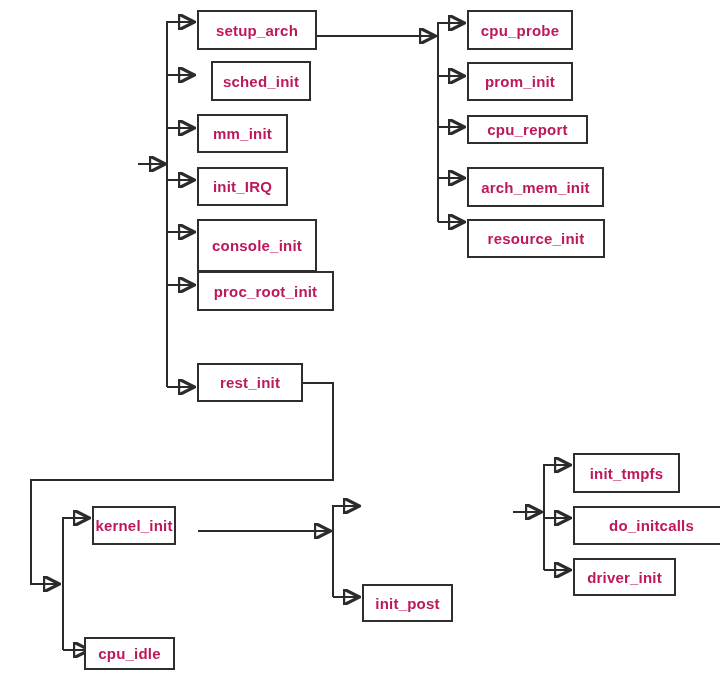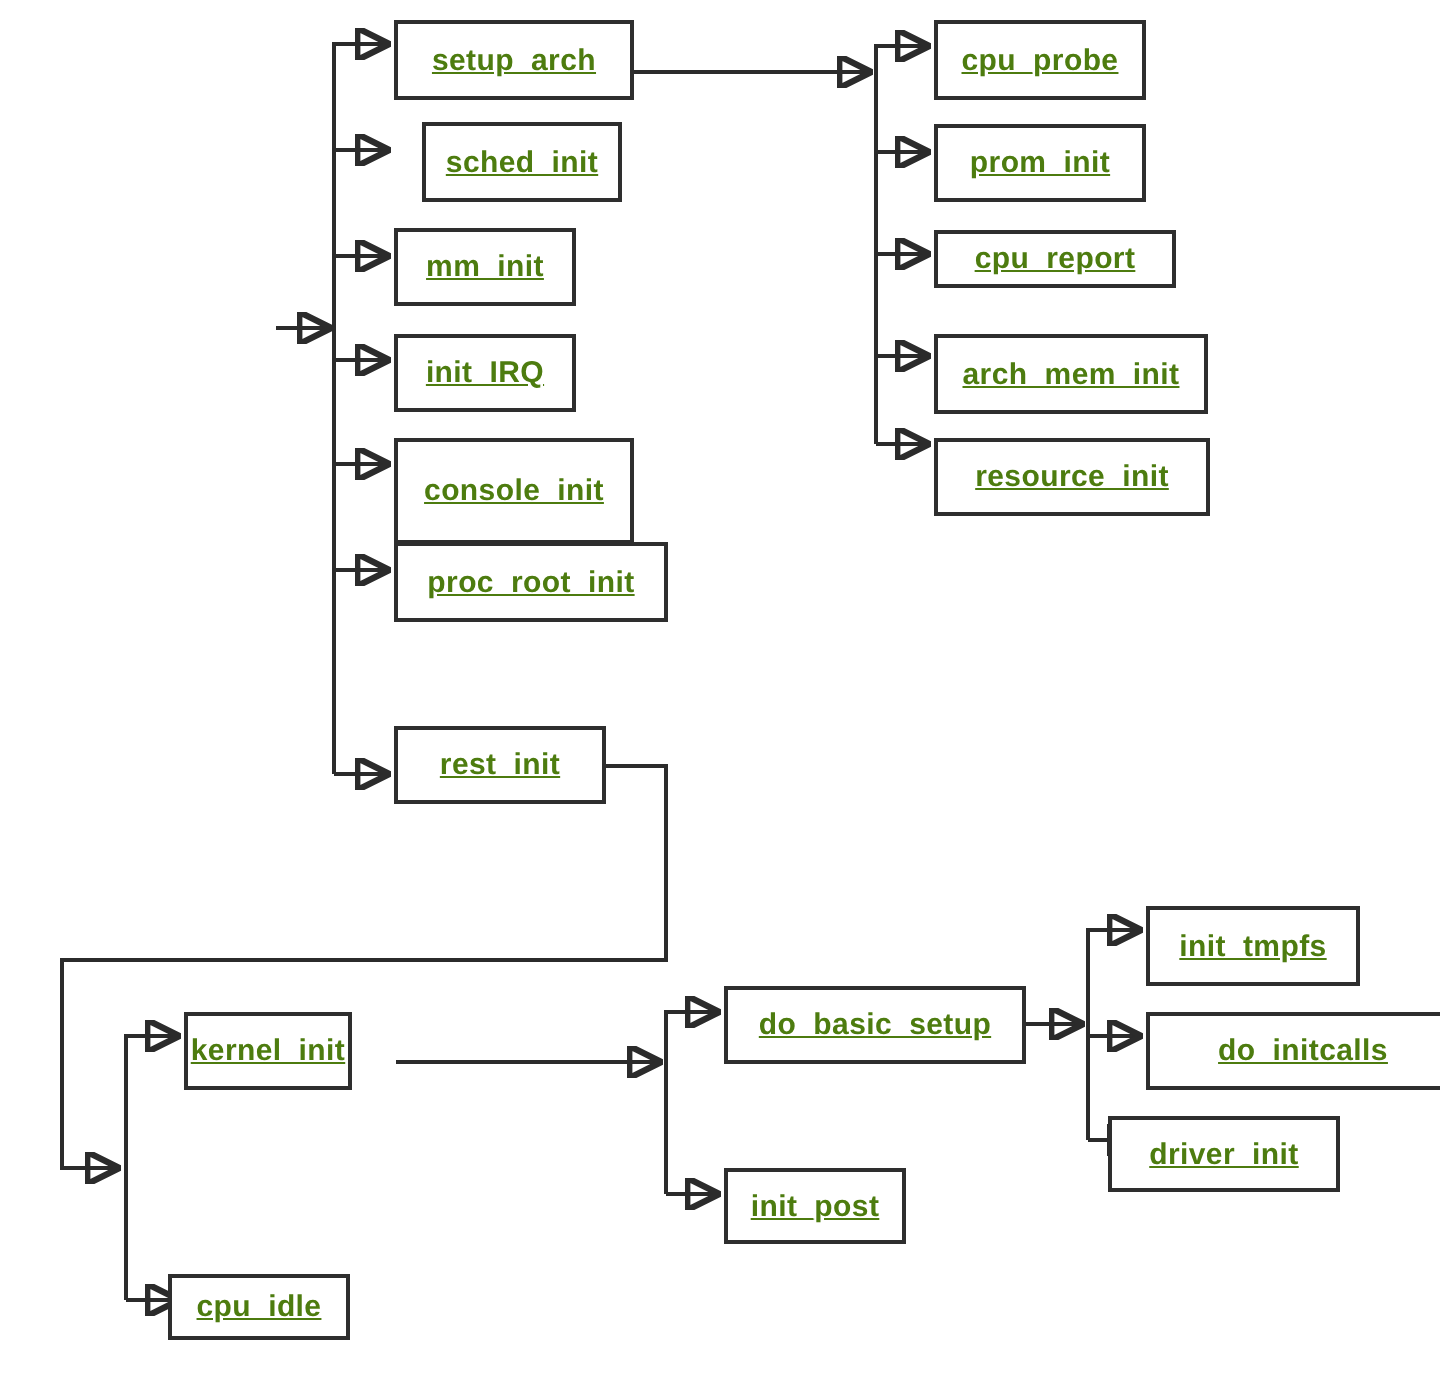--- a/index.html
+++ b/index.html
@@ -32,24 +32,23 @@
     box-sizing: border-box;
     background: #ffffff;
     border: 2px solid #2e2e2e;
     display: flex;
     align-items: center;
     justify-content: center;
   }
   .node .lbl {
     font-size: 15px;
     font-weight: 600;
-    color: #4d7c0f;
+    color: #be185d;
     letter-spacing: 0.2px;
     white-space: nowrap;
-    text-decoration: underline;
   }
 </style>
 </head>
 <body>
 
 <div class="canvas">
 
   <svg class="wires" viewBox="0 0 720 692" xmlns="http://www.w3.org/2000/svg">
     <defs>
       <marker id="arrow" viewBox="0 0 10 10" refX="9" refY="5" markerWidth="9" markerHeight="8" orient="auto-start-reverse">
@@ -131,30 +130,27 @@
       <span class="lbl">resource_init</span>
     </div>
 
   <div class="node" style="left:92px;  top:506px; width:84px; height:39px">
       <span class="lbl">kernel_init</span>
     </div>
   <div class="node" style="left:84px;  top:637px; width:91px;  height:33px">
       <span class="lbl">cpu_idle</span>
     </div>
 
-  <div class="node" style="left:362px; top:493px; width:151px; height:39px">
-      <span class="lbl">do_basic_setup</span>
-    </div>
   <div class="node" style="left:362px; top:584px; width:91px;  height:38px">
       <span class="lbl">init_post</span>
     </div>
 
   <div class="node" style="left:573px; top:453px; width:107px; height:40px">
       <span class="lbl">init_tmpfs</span>
     </div>
   <div class="node" style="left:573px; top:506px; width:157px; height:39px">
       <span class="lbl">do_initcalls</span>
     </div>
-  <div class="node" style="left:554px; top:558px; width:116px; height:38px">
+  <div class="node" style="left:573px; top:558px; width:103px; height:38px">
       <span class="lbl">driver_init</span>
     </div>
 
 </div>
 
 </body></html>

